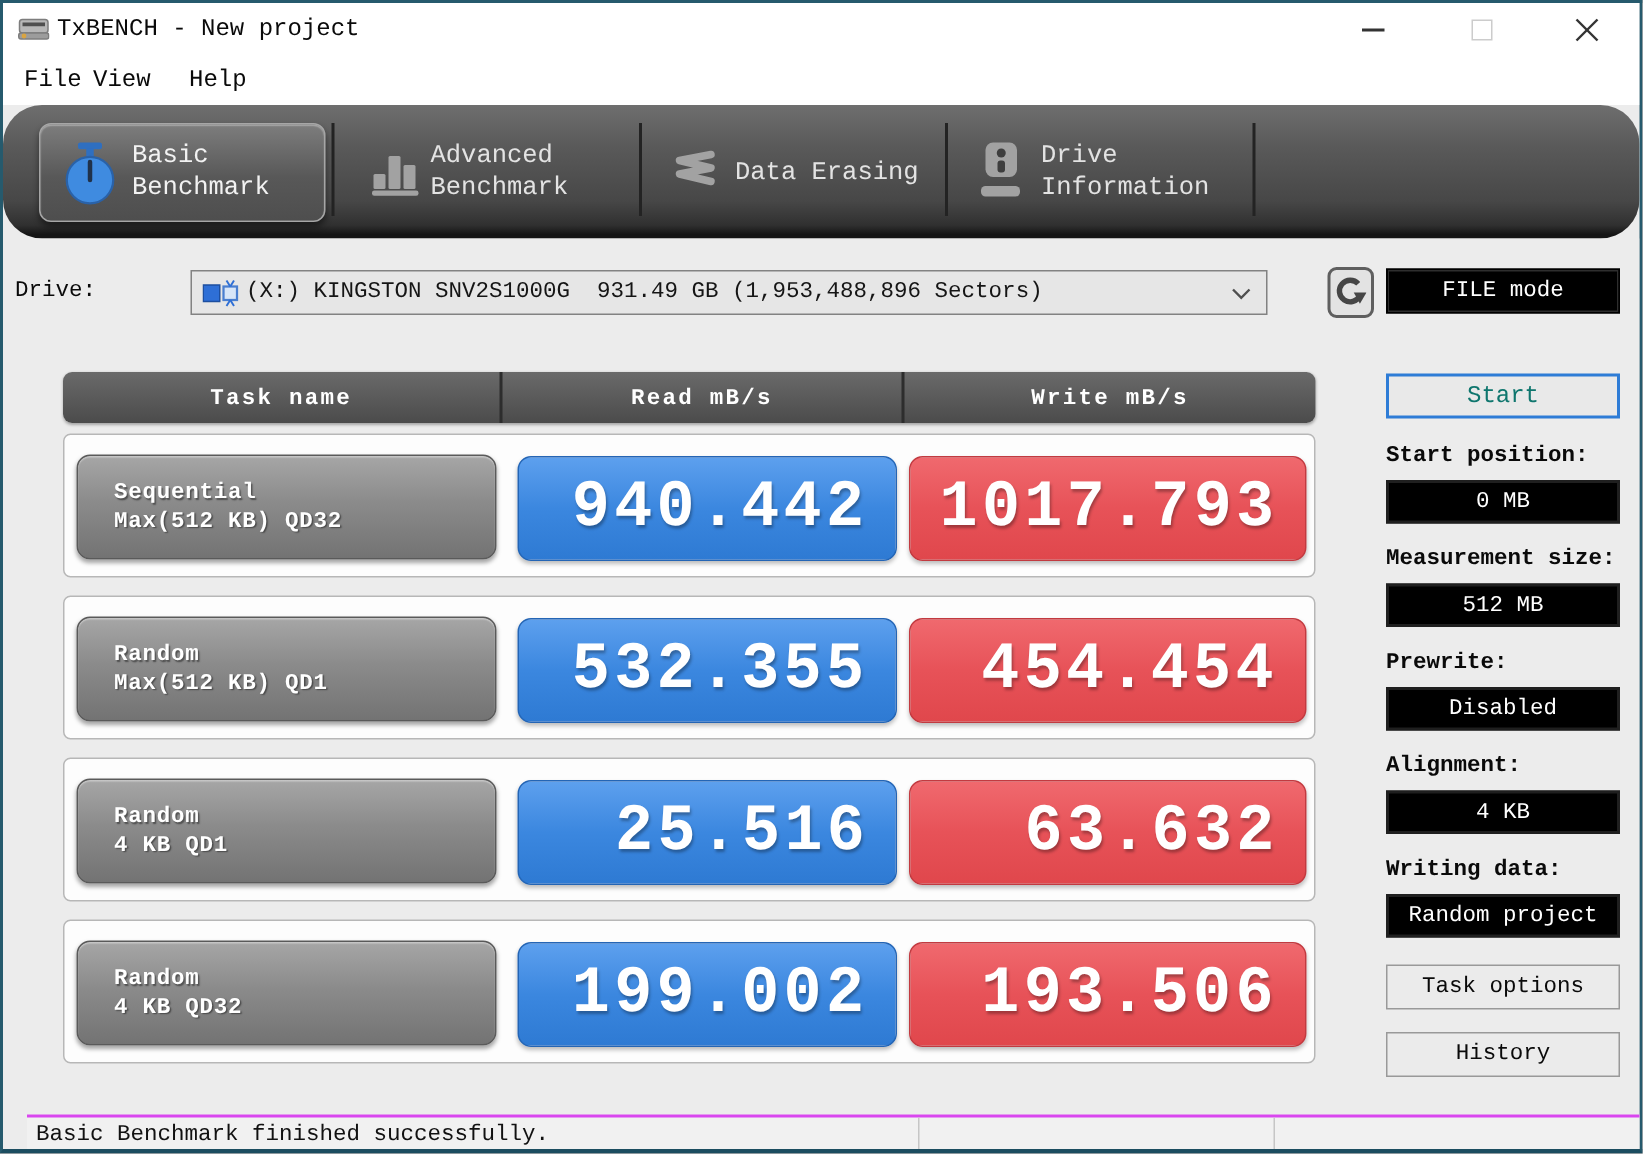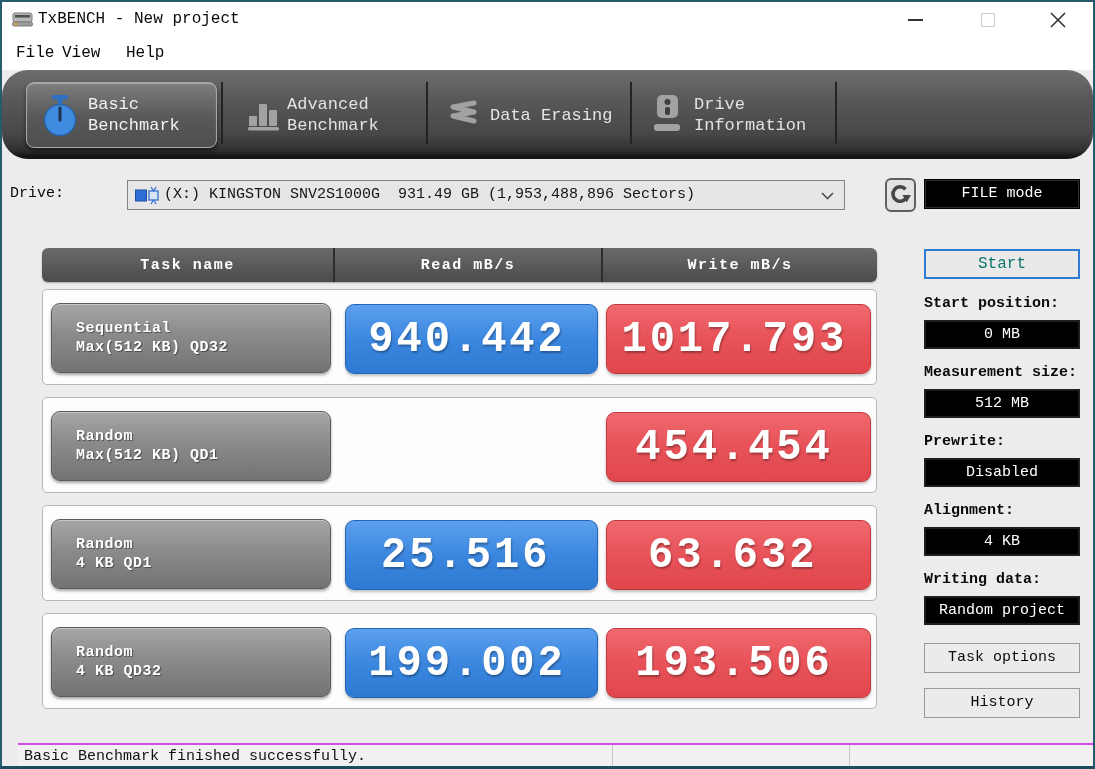--- a/index.html
+++ b/index.html
@@ -55,21 +55,21 @@
   .row { position:absolute; left:40px; width:835px; height:96px; background:#fdfdfd;
     border:1px solid #b7b7b7; border-radius:5px; }
   .task-btn { position:absolute; left:8px; top:13px; width:280px; height:70px;
     background:linear-gradient(180deg,#a6a6a6,#8b8b8b 45%,#737373);
     border:1px solid #5a5a5a; border-radius:9px;
     box-shadow:inset 0 1px 1px rgba(255,255,255,.4), 0 2px 3px rgba(0,0,0,.35);
     display:flex; flex-direction:column; justify-content:center; padding-left:24px; cursor:pointer; }
   .task-line { color:#fff; font-size:15px; font-weight:bold; line-height:19px;
     text-shadow:1px 1px 1px rgba(0,0,0,.45); letter-spacing:.5px; }
   .val-box { position:absolute; top:14px; height:70px; border-radius:9px;
-    display:flex; align-items:center; justify-content:center; padding-right:18px; }
+    display:flex; align-items:center; justify-content:flex-end; padding-right:18px; }
   .val-read { left:302px; width:253px;
     background:linear-gradient(180deg,#5da0ee,#3b87df 50%,#2e7ad3);
     border:1px solid #2465b5; box-shadow:0 2px 3px rgba(0,0,0,.25); }
   .val-write { left:563px; width:265px;
     background:linear-gradient(180deg,#f0696e,#e75258 50%,#e0474c);
     border:1px solid #c23a40; box-shadow:0 2px 3px rgba(0,0,0,.25); }
   .val-num { color:#fff; font-size:44px; font-weight:bold; letter-spacing:3px;
     text-shadow:1px 2px 2px rgba(0,0,0,.3); transform:scaleX(.96); transform-origin:right center; }
   
   .sb-start { position:absolute; left:922px; top:90px; width:156px; height:30px;
@@ -213,20 +213,23 @@
       <div class="val-box val-write">
         <span class="val-num">1017.793</span>
       </div>
     </div>
 
     <div class="row" style="top:238px">
       <div class="task-btn">
         <div class="task-line">Random</div>
         <div class="task-line">Max(512 KB) QD1</div>
       </div>
+      <div class="val-box val-read">
+        <span class="val-num">532.355</span>
+      </div>
       <div class="val-box val-write">
         <span class="val-num">454.454</span>
       </div>
     </div>
 
     <div class="row" style="top:346px">
       <div class="task-btn">
         <div class="task-line">Random</div>
         <div class="task-line">4 KB QD1</div>
       </div>

